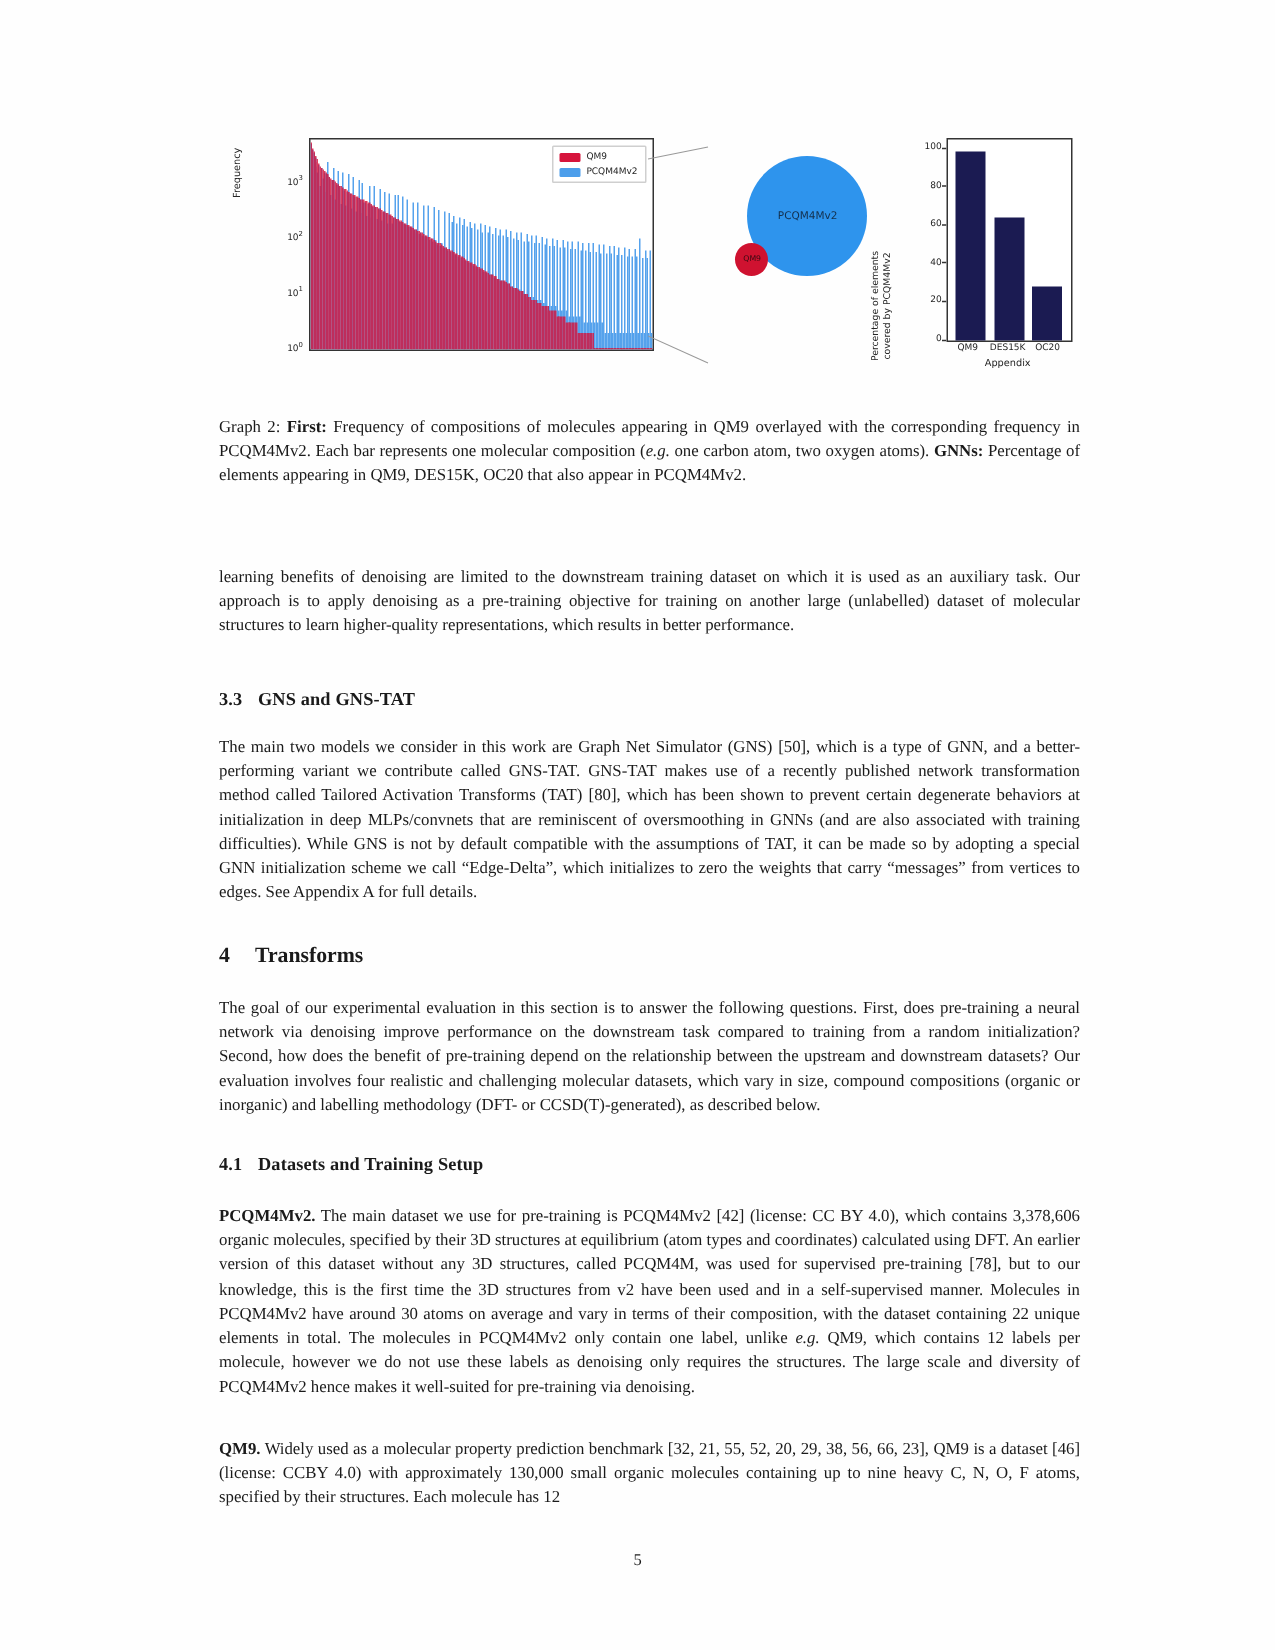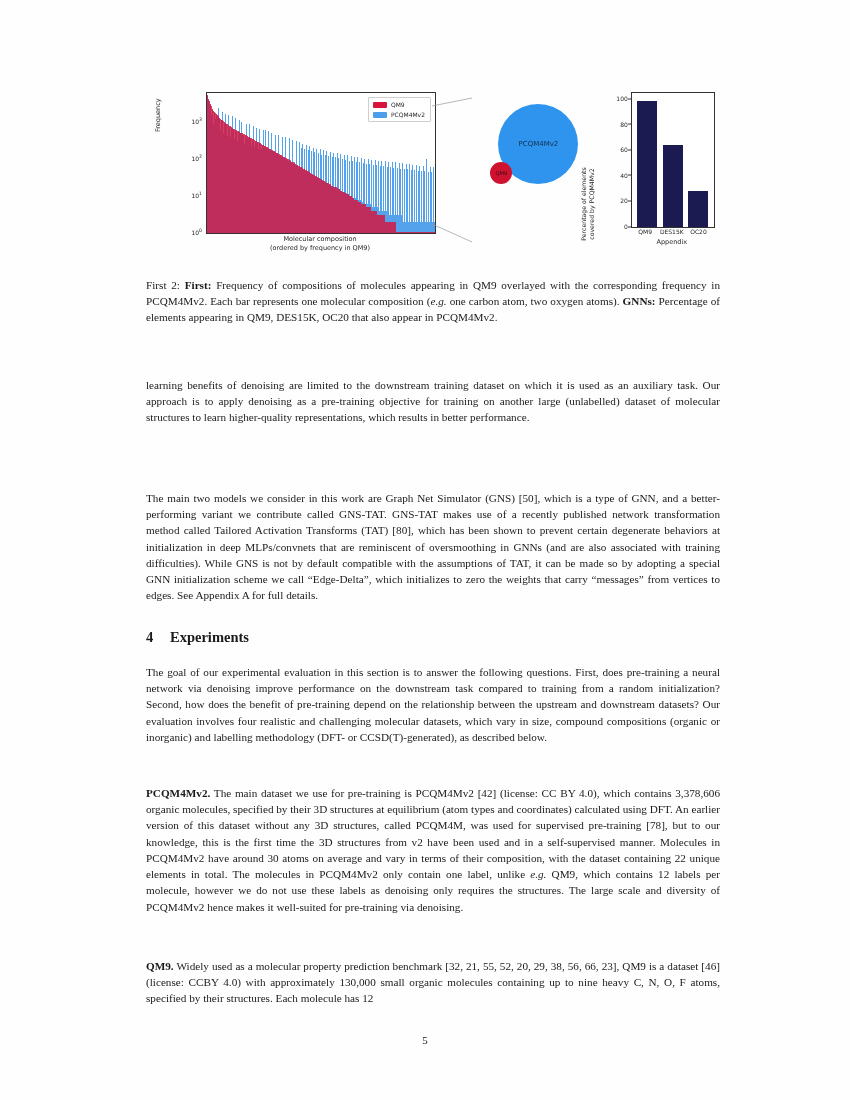--- a/index.html
+++ b/index.html
@@ -876,24 +876,20 @@
               <div class="legend-row">
                 <span class="swatch" style="background: rgb(214, 20, 60);"></span>
                 <span class="legend-text">QM9</span>
               </div>
               <div class="legend-row">
                 <span class="swatch" style="background: rgb(76, 158, 235);"></span>
                 <span class="legend-text">PCQM4Mv2</span>
               </div>
             </div>
         </div>
-        <div class="xlabel-left">
-          <div>Molecular composition</div>
-          <div>(ordered by frequency in QM9)</div>
-        </div>
       </div>
 
       <div class="connector">
         <svg width="48" height="160">
           <line x1="0" y1="14" x2="40" y2="6" stroke="#999" stroke-width="0.7"></line>
           <line x1="0" y1="132" x2="40" y2="150" stroke="#999" stroke-width="0.7"></line>
         </svg>
       </div>
 
       <div class="venn-panel">
@@ -930,37 +926,43 @@
             <div class="bc-xtick">DES15K</div>
             <div class="bc-xtick">OC20</div>
           </div>
         <div class="bc-xlabel">Appendix</div>
       </div>
 
     </div>
   </div>
 
   <div class="caption">
-    <span>First 2:</span>
+    <span>Graph 2:</span>
     <b>First:</b><span> Frequency of compositions of molecules appearing in QM9 overlayed with the corresponding frequency in PCQM4Mv2. Each bar represents one molecular composition (</span><i>e.g.</i><span> one carbon atom, two oxygen atoms). </span><b>GNNs:</b><span> Percentage of elements appearing in QM9, DES15K, OC20 that also appear in PCQM4Mv2.</span>
   </div>
 
   <p class="para abs" style="top:377px;">learning benefits of denoising are limited to the downstream training dataset on which it is used as an auxiliary task. Our approach is to apply denoising as a pre-training objective for training on another large (unlabelled) dataset of molecular structures to learn higher-quality representations, which results in better performance.</p>
 
+  <h2 class="section abs" style="top:459px;">
+    <span class="num">3.3</span><span>GNS and GNS-TAT</span>
+  </h2>
 
   <p class="para abs" style="top:490px;">The main two models we consider in this work are Graph Net Simulator (GNS) [50], which is a type of GNN, and a better-performing variant we contribute called GNS-TAT. GNS-TAT makes use of a recently published network transformation method called Tailored Activation Transforms (TAT) [80], which has been shown to prevent certain degenerate behaviors at initialization in deep MLPs/convnets that are reminiscent of oversmoothing in GNNs (and are also associated with training difficulties). While GNS is not by default compatible with the assumptions of TAT, it can be made so by adopting a special GNN initialization scheme we call “Edge-Delta”, which initializes to zero the weights that carry “messages” from vertices to edges. See Appendix A for full details.</p>
 
   <h2 class="bigsection abs" style="top:629px;">
-    <span class="num">4</span><span>Experiments</span>
+    <span class="num">4</span><span>Transforms</span>
   </h2>
 
   <p class="para abs" style="top:664px;">The goal of our experimental evaluation in this section is to answer the following questions. First, does pre-training a neural network via denoising improve performance on the downstream task compared to training from a random initialization? Second, how does the benefit of pre-training depend on the relationship between the upstream and downstream datasets? Our evaluation involves four realistic and challenging molecular datasets, which vary in size, compound compositions (organic or inorganic) and labelling methodology (DFT- or CCSD(T)-generated), as described below.</p>
 
-
-  <p class="para abs" style="top:785px;">
+  <h2 class="section abs" style="top:769px;">
+    <span class="num">4.1</span><span>Datasets and Training Setup</span>
+  </h2>
+
+  <p class="para abs" style="top:803px;">
     <b>PCQM4Mv2.</b><span> The main dataset we use for pre-training is PCQM4Mv2 [42] (license: CC BY 4.0), which contains 3,378,606 organic molecules, specified by their 3D structures at equilibrium (atom types and coordinates) calculated using DFT. An earlier version of this dataset without any 3D structures, called PCQM4M, was used for supervised pre-training [78], but to our knowledge, this is the first time the 3D structures from v2 have been used and in a self-supervised manner. Molecules in PCQM4Mv2 have around 30 atoms on average and vary in terms of their composition, with the dataset containing 22 unique elements in total. The molecules in PCQM4Mv2 only contain one label, unlike </span><i>e.g.</i><span> QM9, which contains 12 labels per molecule, however we do not use these labels as denoising only requires the structures. The large scale and diversity of PCQM4Mv2 hence makes it well-suited for pre-training via denoising.</span>
   </p>
 
   <p class="para abs" style="top:958px;">
     <b>QM9.</b><span> Widely used as a molecular property prediction benchmark [32, 21, 55, 52, 20, 29, 38, 56, 66, 23], QM9 is a dataset [46] (license: CCBY 4.0) with approximately 130,000 small organic molecules containing up to nine heavy C, N, O, F atoms, specified by their structures. Each molecule has 12</span>
   </p>
 
   <div class="pageno">5</div>
 
 </div>

